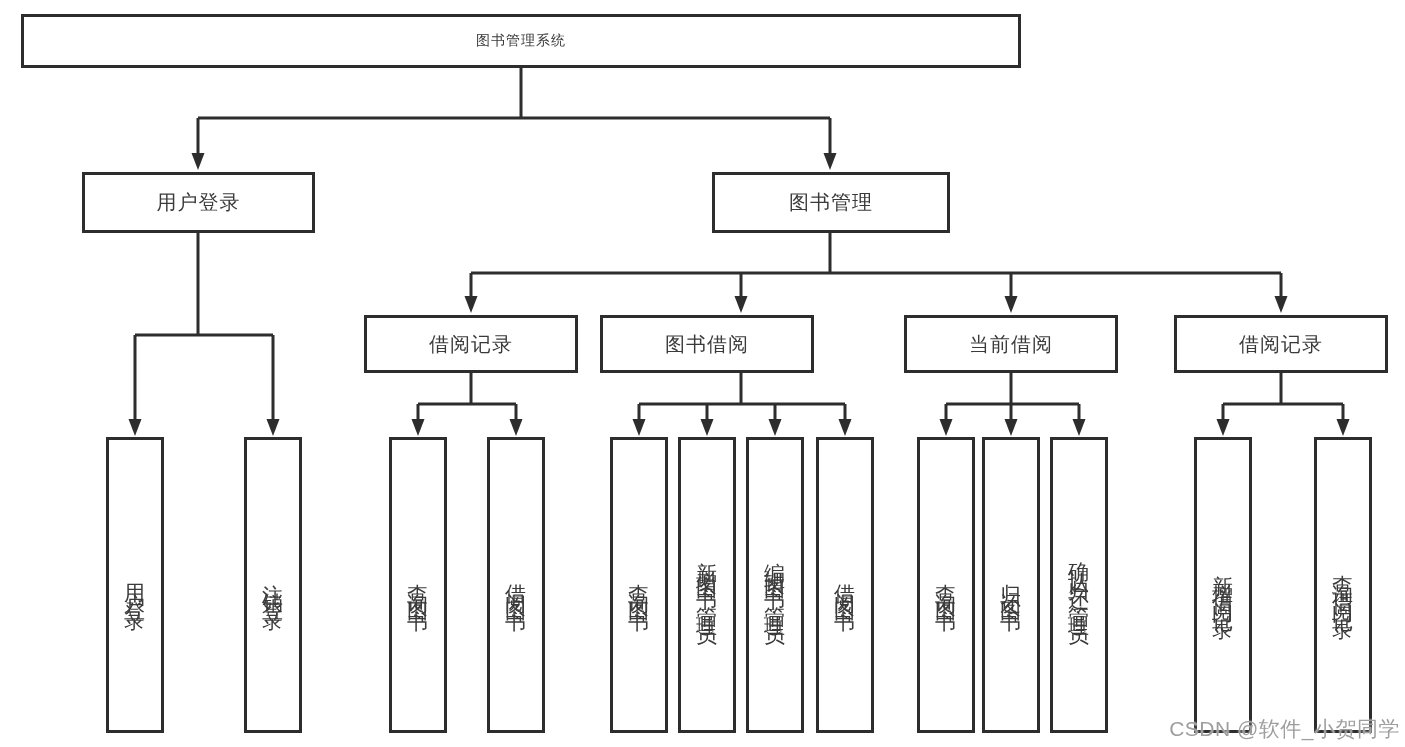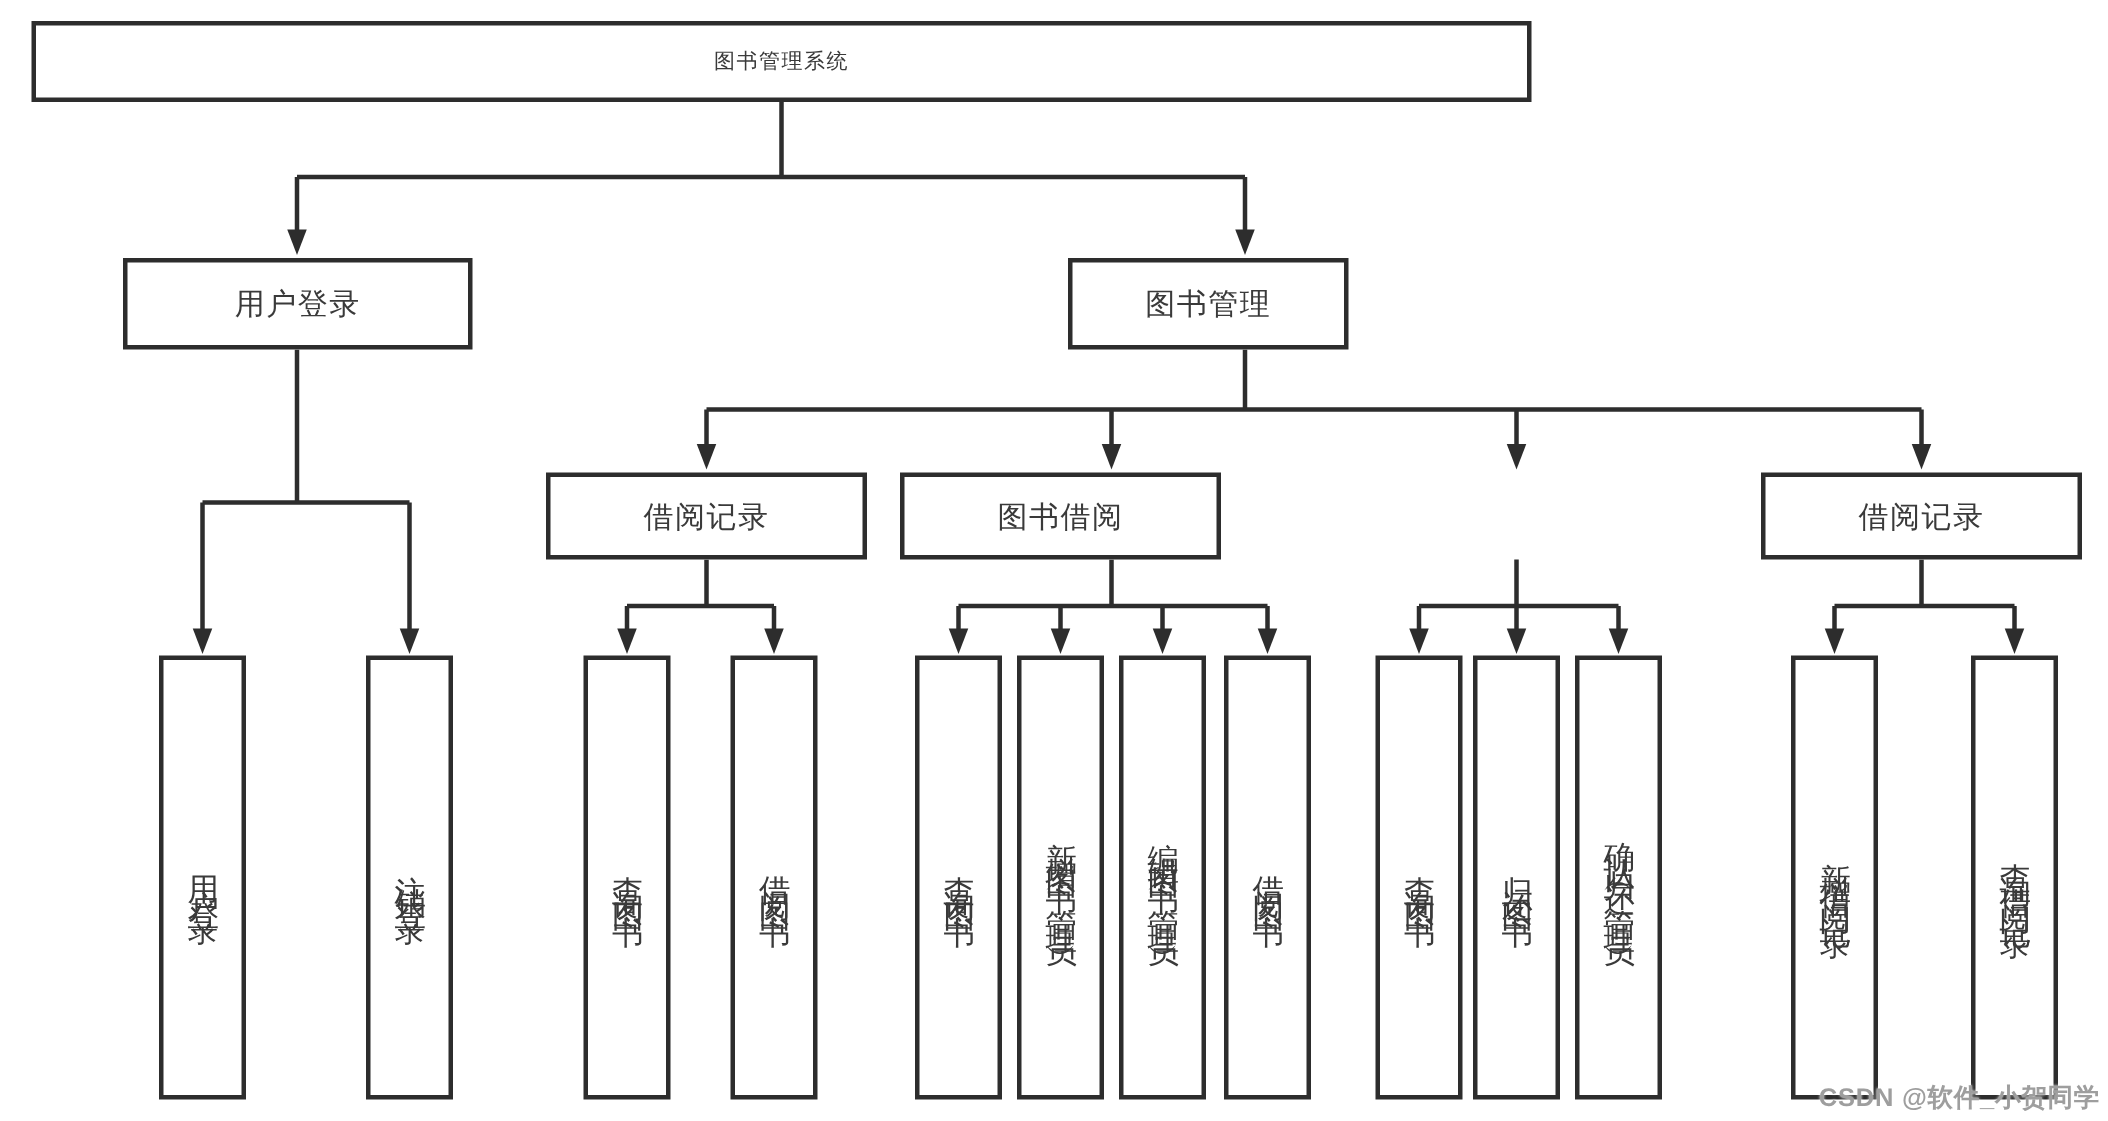--- a/index.html
+++ b/index.html
@@ -18,23 +18,22 @@
   .root-label { font-size:14px; letter-spacing:1px; }
   .leaf { top:437px; width:58px; height:296px; }
   .vtext {
     writing-mode:vertical-rl; text-orientation:mixed;
     font-size:21px; letter-spacing:9px; line-height:1;
   }
   .lvl2 { top:172px; height:61px; }
   .lvl3 { top:315px; height:58px; width:214px; }
   .watermark {
     position:absolute; right:5px; bottom:4px; z-index:2;
-    font-size:17px; color:#9e9e9e; letter-spacing:0.5px;
+    font-size:21px; color:#9e9e9e; letter-spacing:0.5px;
     text-shadow:0 0 2px #ffffff;
-    font-weight:bold;
   }
 </style>
 </head>
 <body>
 
 <div class="stage">
 
   <svg class="connectors" width="1405" height="747" viewBox="0 0 1405 747">
     <g stroke="#2d2d2d" stroke-width="3" fill="none">
 
@@ -75,29 +74,32 @@
     </g>
   </svg>
 
   <div class="box" style="left:21px; top:14px; width:1000px; height:54px;">
     <span class="root-label">图书管理系统</span>
   </div>
 
   <div class="box lvl2" style="left:82px; width:233px;">
     <span class="hlabel">用户登录</span>
   </div>
-  <div class="box lvl2" style="left:712px; width:187px;">
+  <div class="box lvl2" style="left:712px; width:238px;">
     <span class="hlabel">图书管理</span>
   </div>
 
   <div class="box lvl3" style="left:364px;">
     <span class="hlabel">借阅记录</span>
   </div>
   <div class="box lvl3" style="left:600px;">
     <span class="hlabel">图书借阅</span>
+  </div>
+  <div class="box lvl3" style="left:904px;">
+    <span class="hlabel">当前借阅</span>
   </div>
   <div class="box lvl3" style="left:1174px;align-items:center;">
     <span class="hlabel">借阅记录</span>
   </div>
 
   <div class="box leaf" style="left:106px;">
     <span class="vtext">用户登录</span>
   </div>
   <div class="box leaf" style="left:244px;">
     <span class="vtext">注销登录</span>

